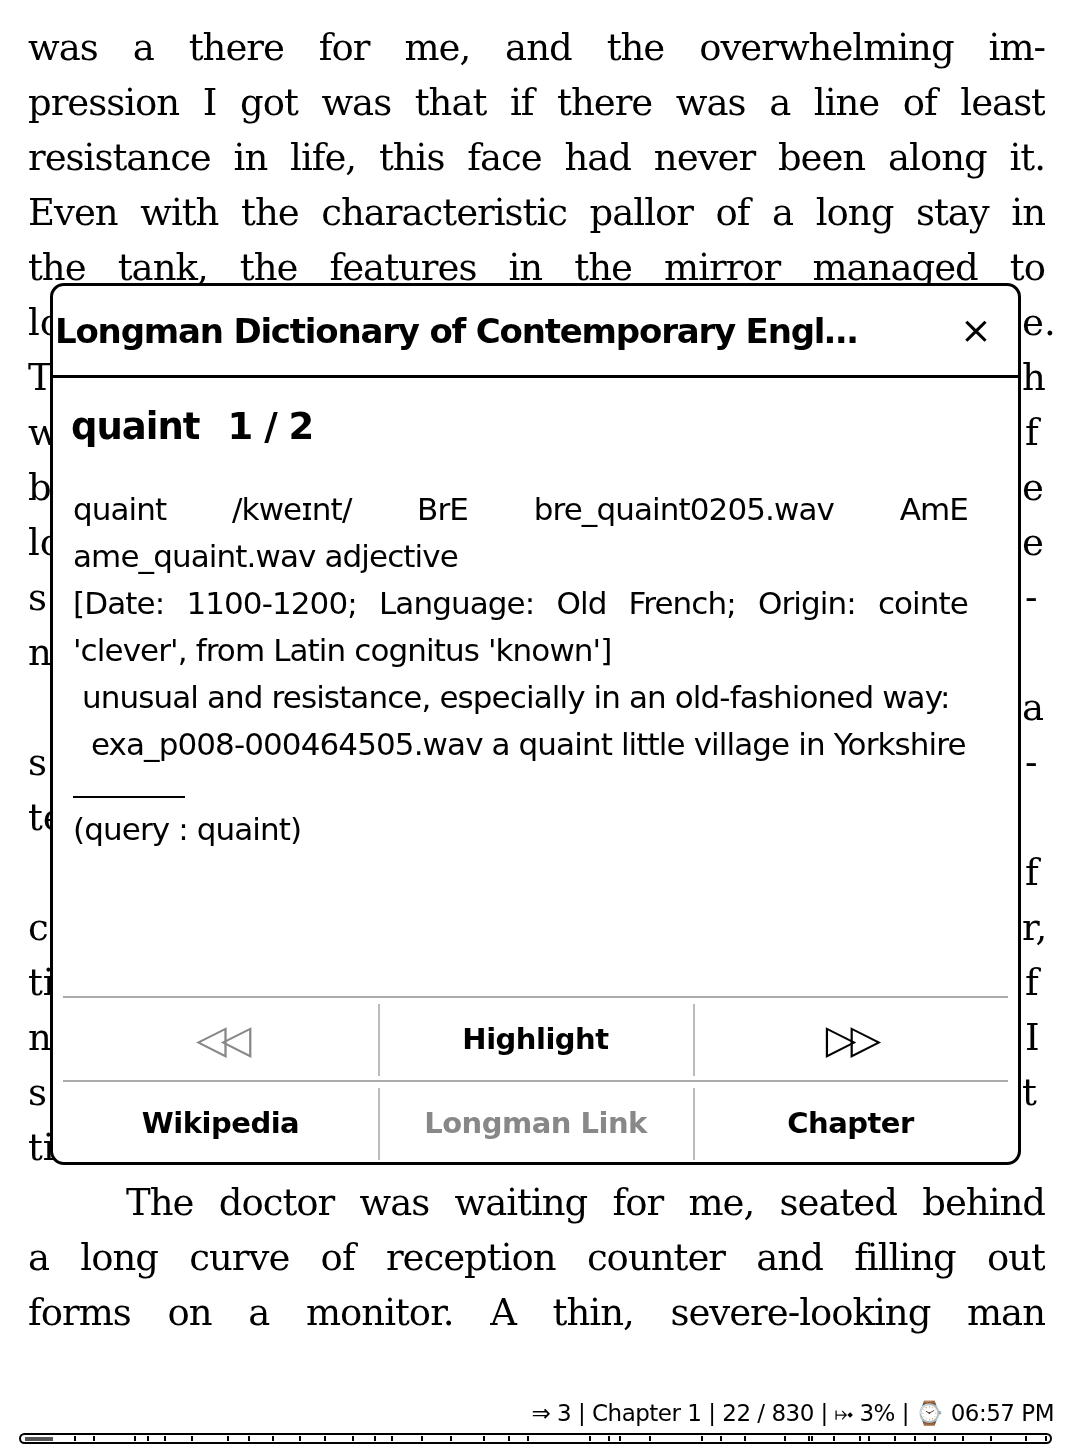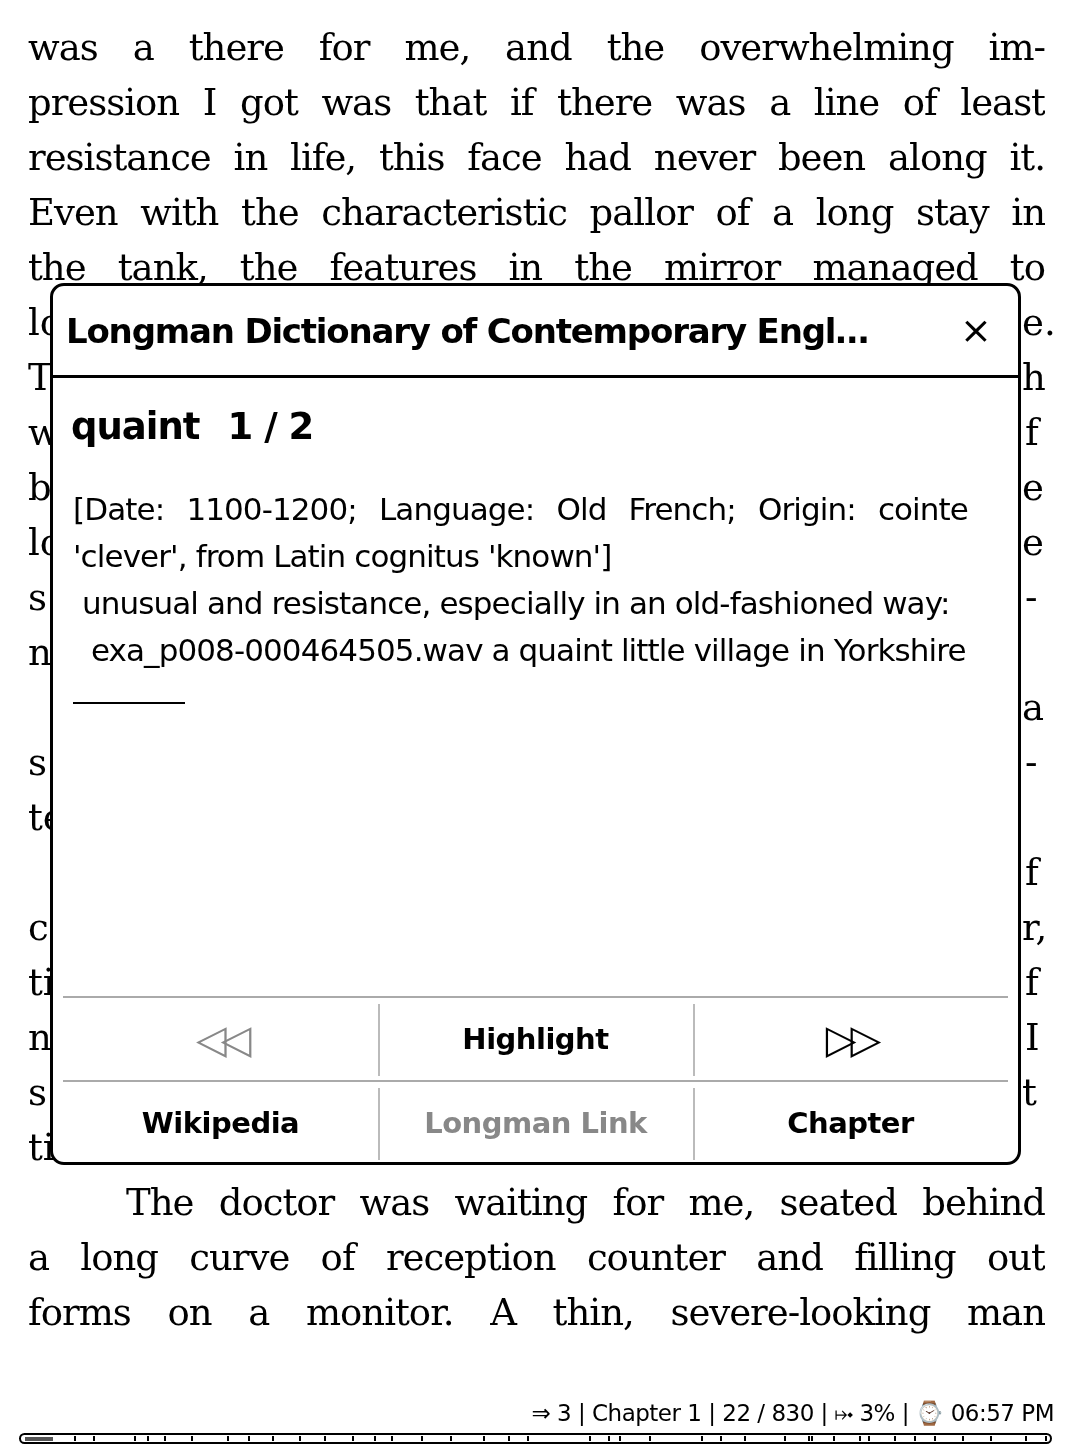--- a/index.html
+++ b/index.html
@@ -3,21 +3,21 @@
 <meta charset="utf-8">
 <style>
   html, body { margin:0; padding:0; }
   body { width:1072px; height:1448px; background:#fff; position:relative; overflow:hidden; color:#000; }
   .book { position:absolute; left:28px; top:20px; width:1017px; font-family:"DejaVu Serif", serif; font-size:37px; line-height:55px; letter-spacing:-1px; }
   .book p { margin:0; text-align:justify; text-align-last:justify; white-space:nowrap; overflow:hidden; }
   .book p.last { text-align-last:left; }
   .book p.indent { text-indent:98px; }
   .frag { position:absolute; font-family:"DejaVu Serif", serif; font-size:37px; line-height:55px; }
   .dialog { position:absolute; left:50px; top:283px; width:971px; height:882px; background:#fff; border:3px solid #000; border-radius:14px; box-sizing:border-box; font-family:"DejaVu Sans", sans-serif; }
-  .dlg-title { height:89px; border-bottom:3px solid #000; display:flex; align-items:center; padding-left:13px; }
+  .dlg-title { height:89px; border-bottom:3px solid #000; display:flex; align-items:center; padding-left:2px; }
   .dlg-title span.t { font-weight:bold; font-size:34px; letter-spacing:-1.2px; white-space:nowrap; }
   .close { position:absolute; right:22px; top:24px; width:40px; height:40px; font-size:38px; line-height:40px; text-align:center; }
   .word-row { padding:27px 0 0 18px; font-weight:bold; font-size:37px; letter-spacing:-1px; }
   .word-row .pg { margin-left:28px; }
   .defn { position:absolute; left:20px; top:200px; width:895px; font-size:31px; line-height:47px; letter-spacing:-0.9px; text-align:justify; }
   .defn div { margin:0; }
   .defn .rule { width:112px; border-bottom:2px solid #000; height:28px; margin-top:0; margin-bottom:8px; }
   .btn-grid { position:absolute; left:10px; top:710px; width:945px; }
   .btn-row { display:flex; border-top:2px solid #aaa; height:82px; }
   .btn { flex:1; display:flex; align-items:center; justify-content:center; font-weight:bold; font-size:29px; letter-spacing:-0.5px; position:relative; }
@@ -78,24 +78,26 @@
   <div class="dlg-title">
     <span class="t">Longman Dictionary of Contemporary Engl…</span>
   </div>
   <div class="close">×</div>
 
   <div class="word-row">
     <span>quaint</span><span class="pg">1 / 2</span>
   </div>
 
   <div class="defn">
+    <div>quaint /kweɪnt/ BrE bre_quaint0205.wav AmE ame_quaint.wav adjective</div>
     <div>[Date: 1100-1200; Language: Old French; Origin: cointe 'clever', from Latin cognitus 'known']</div>
     <div style="white-space:pre-wrap;"> unusual and resistance, especially in an old-fashioned way:</div>
     <div style="white-space:pre-wrap;">  exa_p008-000464505.wav a quaint little village in Yorkshire</div>
     <div class="rule"></div>
+    <div>(query : quaint)</div>
   </div>
 
   <div class="btn-grid">
     <div class="btn-row">
       <div class="btn disabled" style="font-weight:normal;font-size:40px;letter-spacing:-6px;">
         <span>◁◁</span>
       </div>
       <div class="btn">Highlight</div>
       <div class="btn" style="font-weight:normal;font-size:40px;letter-spacing:-6px;">
         <span>▷▷</span>

